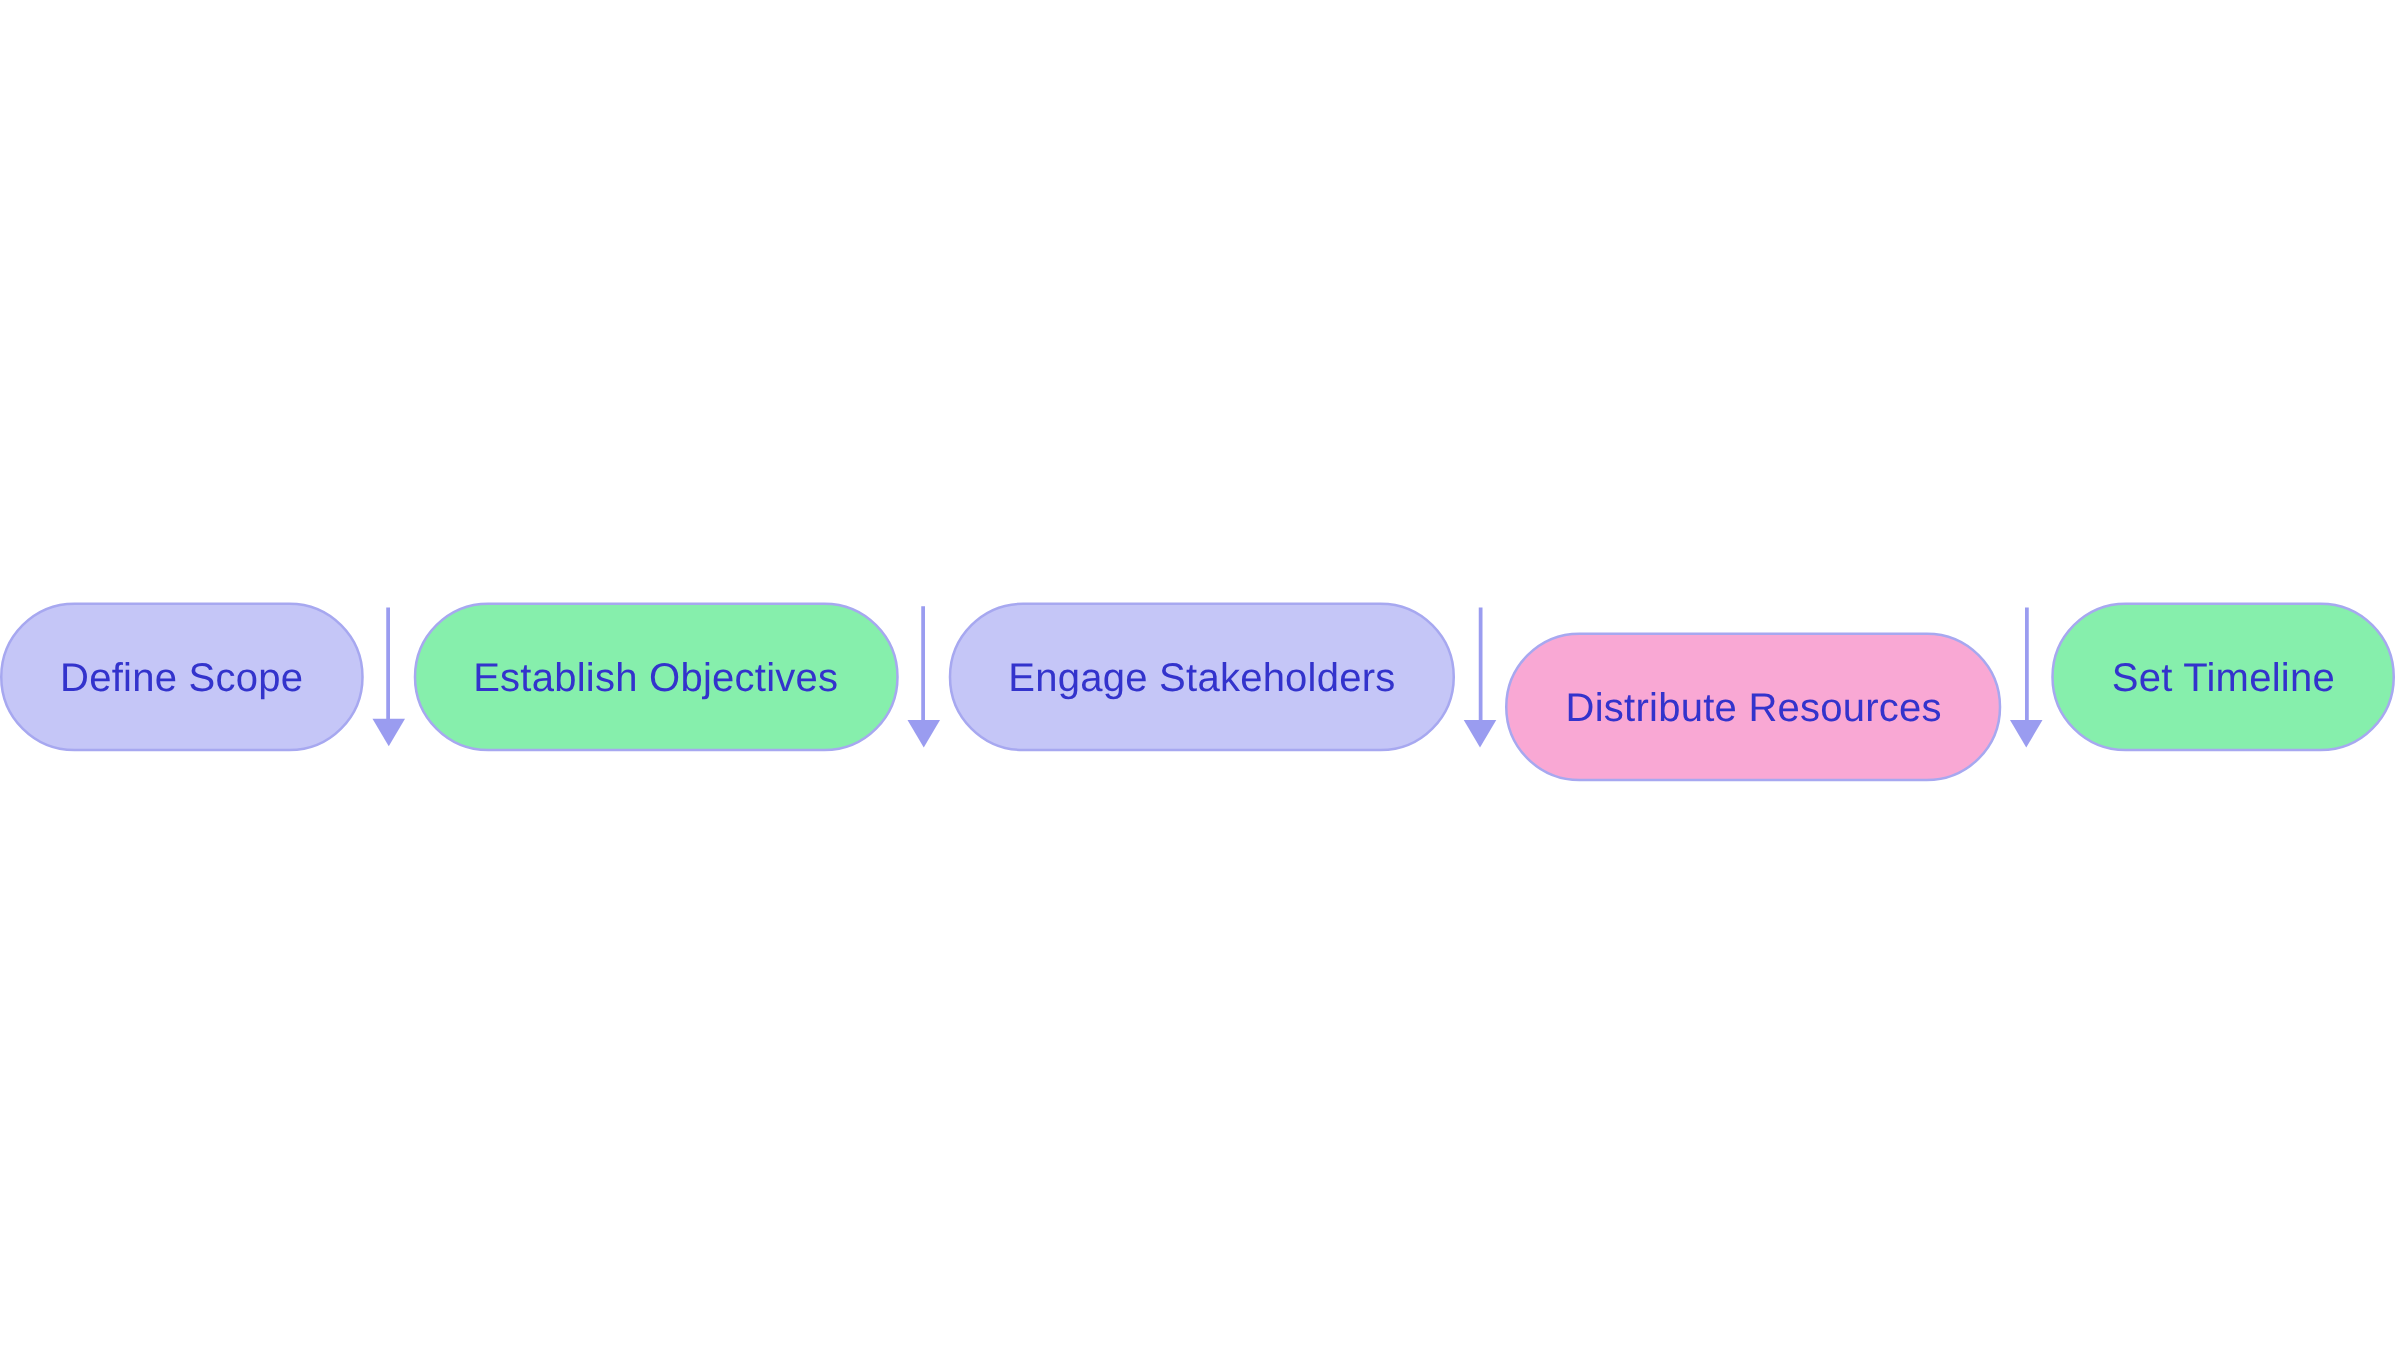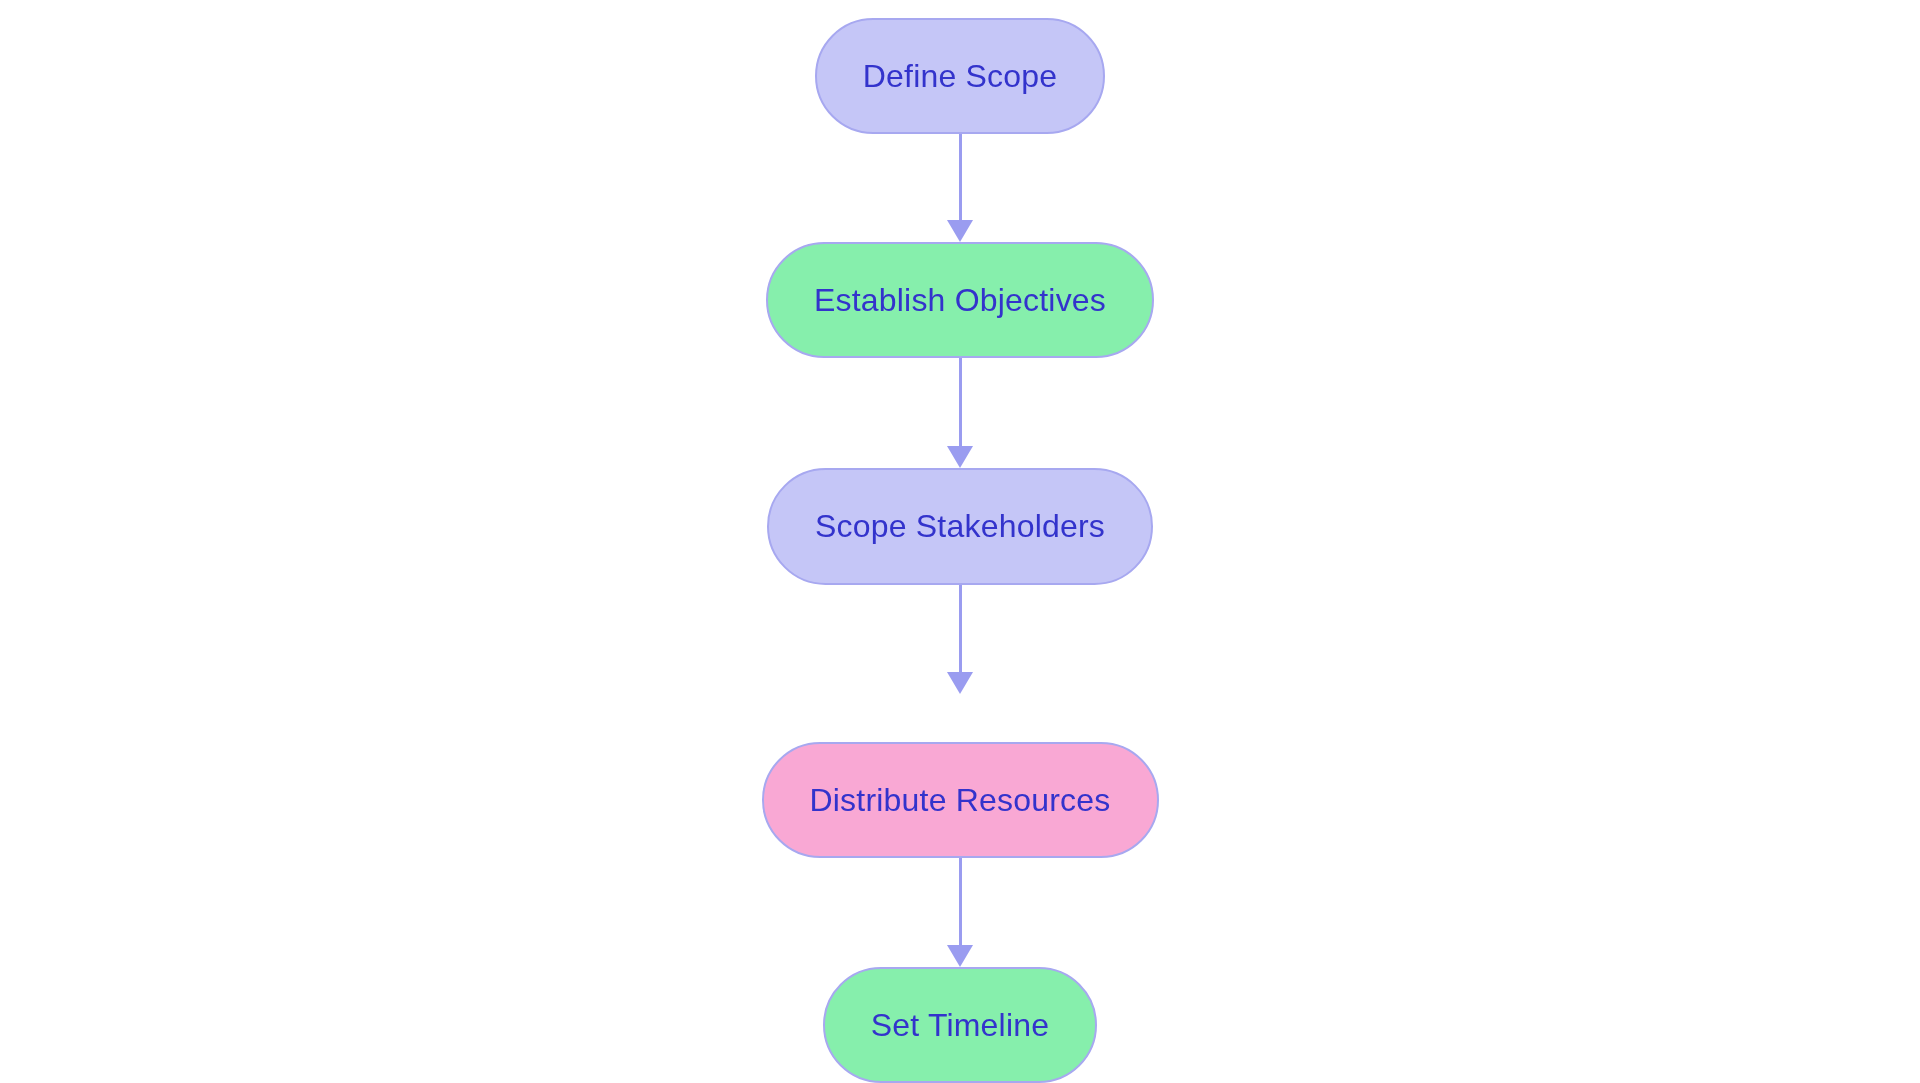--- a/index.html
+++ b/index.html
@@ -21,21 +21,21 @@
     background: #ffffff;
   }
 
   .flow-column {
     position: absolute;
     left: 0;
     top: 0;
     width: 1920px;
     height: 1083px;
     display: flex;
-    flex-direction: column;
+    flex-direction: row;
     align-items: center;
     justify-content: flex-start;
   }
 
   .node {
     box-sizing: border-box;
     display: flex;
     align-items: center;
     justify-content: center;
     height: 119px;
@@ -108,21 +108,21 @@
     <div class="node" style="background: #86efac; border-color: rgb(167, 168, 240); color: rgb(51, 51, 204);">
       <span class="node-label">Establish Objectives</span>
     </div>
 
     <div class="connector gap-2">
       <div class="connector-line" style="background: rgb(154, 156, 240);"></div>
       <div class="connector-head" style="border-top-color: rgb(154, 156, 240);"></div>
     </div>
 
     <div class="node" style="background: rgb(197, 198, 247); border-color: rgb(167, 168, 240); color: rgb(51, 51, 204);">
-      <span class="node-label">Scope Stakeholders</span>
+      <span class="node-label">Engage Stakeholders</span>
     </div>
 
     <div class="connector gap-3">
       <div class="connector-line" style="background: rgb(154, 156, 240);"></div>
       <div class="connector-head" style="border-top-color: rgb(154, 156, 240);"></div>
     </div>
 
     <div class="node" style="background: #f9a8d4; border-color: rgb(167, 168, 240); color: rgb(51, 51, 204); margin-top: 48px;">
       <span class="node-label">Distribute Resources</span>
     </div>

